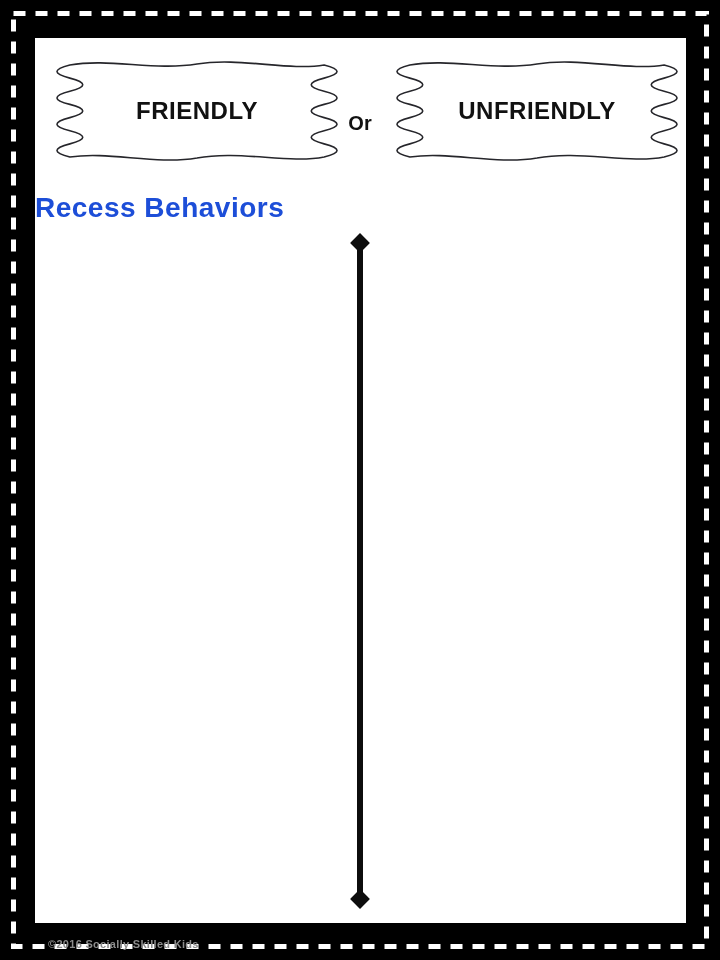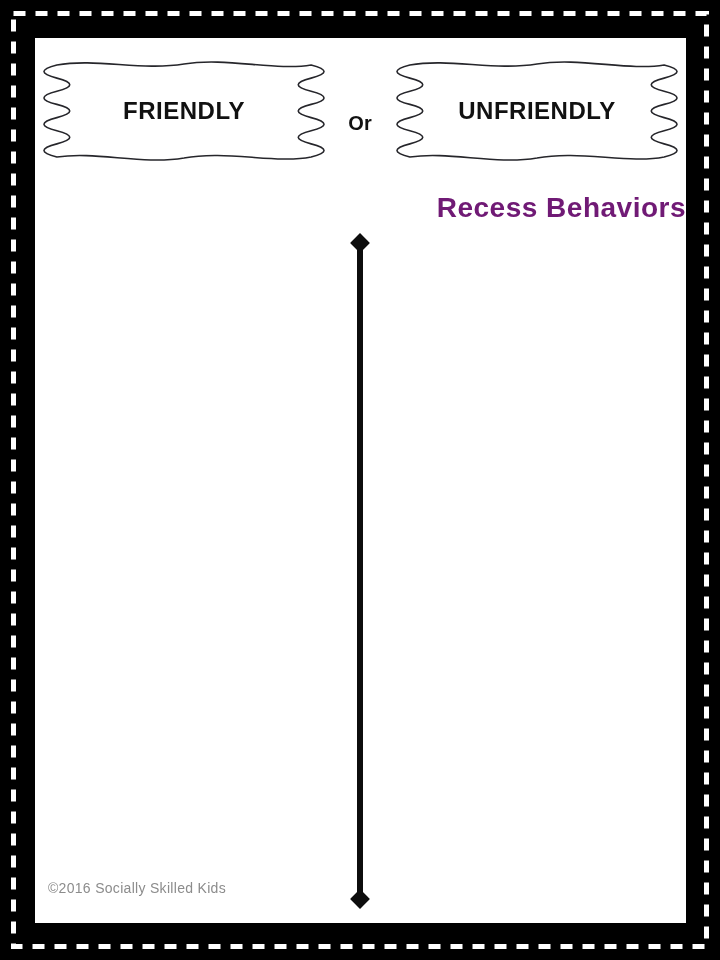--- a/index.html
+++ b/index.html
@@ -29,21 +29,21 @@
     top: 38px;
     bottom: 37px;
     background: #ffffff;
   }
   .banner {
     position: absolute;
     top: 17px;
     width: 294px;
     height: 112px;
   }
-  .banner-left  { left: 2px; }
+  .banner-left  { left: 15px; }
   .banner-right { left: 355px; }
   .banner svg {
     position: absolute;
     inset: 0;
     width: 100%;
     height: 100%;
   }
   .banner-label {
     position: absolute;
     inset: 0;
@@ -64,25 +64,25 @@
     font-size: 20px;
     font-weight: 700;
     line-height: 28px;
     color: #111111;
   }
   .page-title {
     position: absolute;
     left: 0;
     right: 0;
     top: 154px;
-    text-align: right;
+    text-align: left;
     font-size: 28px;
     font-weight: 700;
     letter-spacing: 0.5px;
-    color: #701a75;
+    color: #1d4ed8;
   }
   .divider {
     position: absolute;
     left: 314px;
     top: 198px;
     width: 22px;
     height: 670px;
     display: flex;
     flex-direction: column;
     align-items: center;
@@ -96,24 +96,25 @@
   }
   .divider-line {
     width: 6px;
     flex: 1 1 auto;
     background: #0d0d0d;
     margin: -5px 0;
   }
   .copyright {
     position: absolute;
     left: 13px;
-    top: 842px;
-    font-size: 14px;
+    top: 900px;
+    font-size: 11px;
     letter-spacing: 0.3px;
     color: #8c8c8c;
+    font-weight: bold;
   }
 </style>
 </head>
 <body>
 
 <svg class="dash-frame-svg" viewBox="0 0 720 960">
   <rect x="13.5" y="13.5" width="693" height="933" fill="none" stroke-width="5" stroke-dasharray="12 10" stroke="#ffffff"></rect>
 </svg>
 
 <div class="paper">

